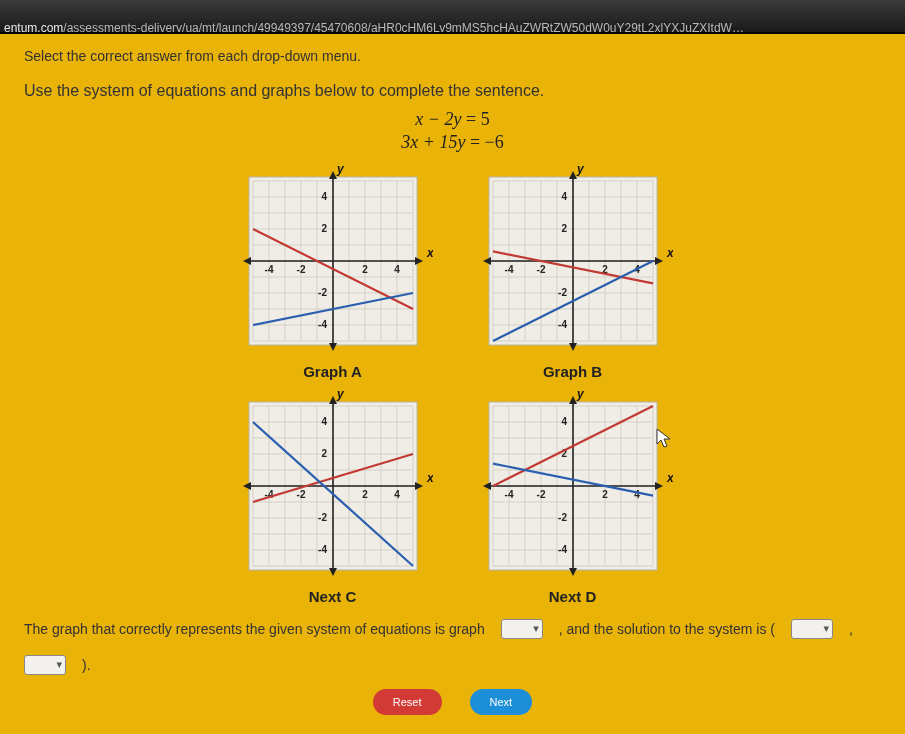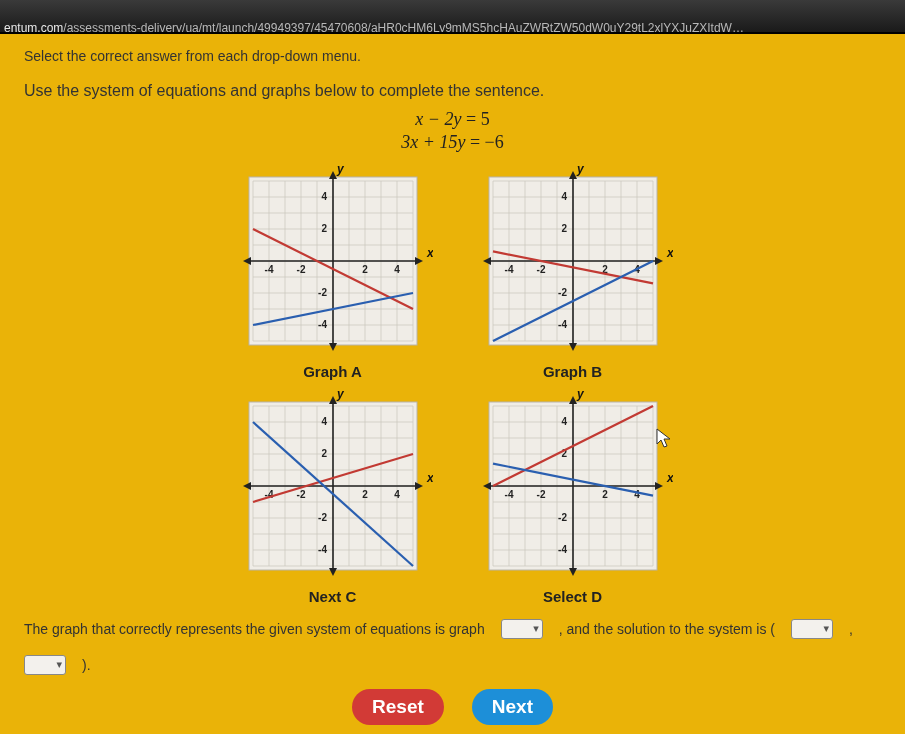--- a/index.html
+++ b/index.html
@@ -97,22 +97,22 @@
   }
   .btnrow {
     display: flex;
     justify-content: center;
     gap: 28px;
     margin-top: 14px;
   }
   .btn {
     padding: 7px 20px;
     border-radius: 18px;
-    font-size: 19px;
-    font-weight: bold;
+    font-size: 11px;
+    font-weight: normal;
     color: #fff;
     border: none;
     cursor: pointer;
   }
   .btn.reset { background: #d23a36; }
   .btn.next  { background: #1d8fd8; }
   .cursor {
     position: absolute;
     left: 656px;
     top: 394px;
@@ -323,21 +323,21 @@
             <text x="94" y="135" font-size="10" text-anchor="end" fill="#222" font-weight="bold">-2</text>
             <text x="132" y="112" font-size="10" text-anchor="middle" fill="#222" font-weight="bold">2</text>
             <text x="94" y="71" font-size="10" text-anchor="end" fill="#222" font-weight="bold">2</text>
             <text x="164" y="112" font-size="10" text-anchor="middle" fill="#222" font-weight="bold">4</text>
             <text x="94" y="39" font-size="10" text-anchor="end" fill="#222" font-weight="bold">4</text>
             <text x="104" y="12" font-size="12" font-style="italic" font-weight="bold" fill="#111">y</text>
             <text x="194" y="96" font-size="12" font-style="italic" font-weight="bold" fill="#111">x</text>
             <line x1="20" y1="100" x2="180" y2="20" stroke="#c23a33" stroke-width="2.2"></line>
             <line x1="20" y1="77.6" x2="180" y2="109.6" stroke="#2a5fb0" stroke-width="2.2"></line>
           </svg>
-        <div class="gtitle">Select D</div>
+        <div class="gtitle">Next D</div>
       </div>
     </div>
   </div>
 
   <div class="answer">
     <span>The graph that correctly represents the given system of equations is graph</span>
     <span class="dd">
         <span>▾</span>
       </span>
     <span>, and the solution to the system is (</span>

